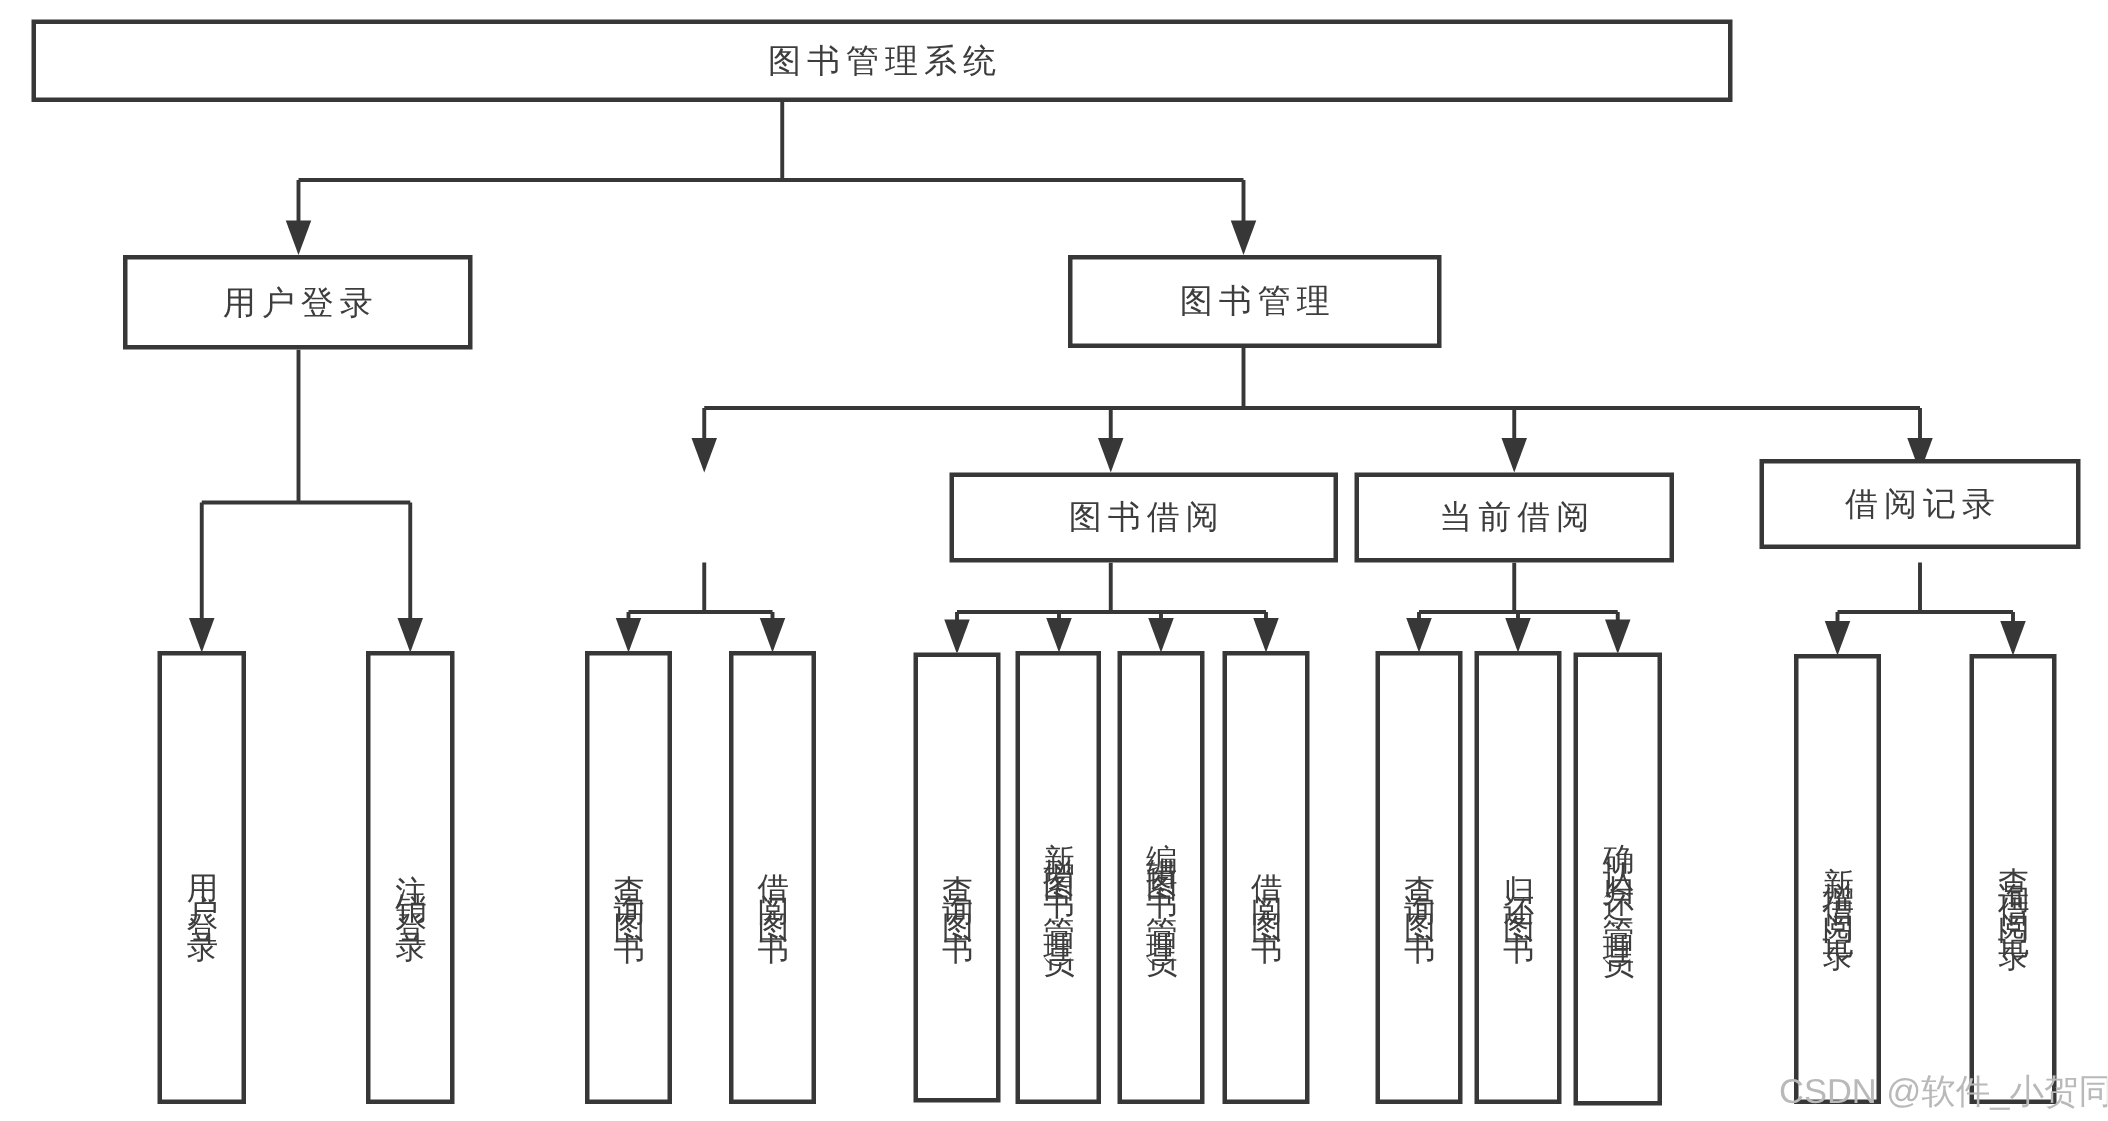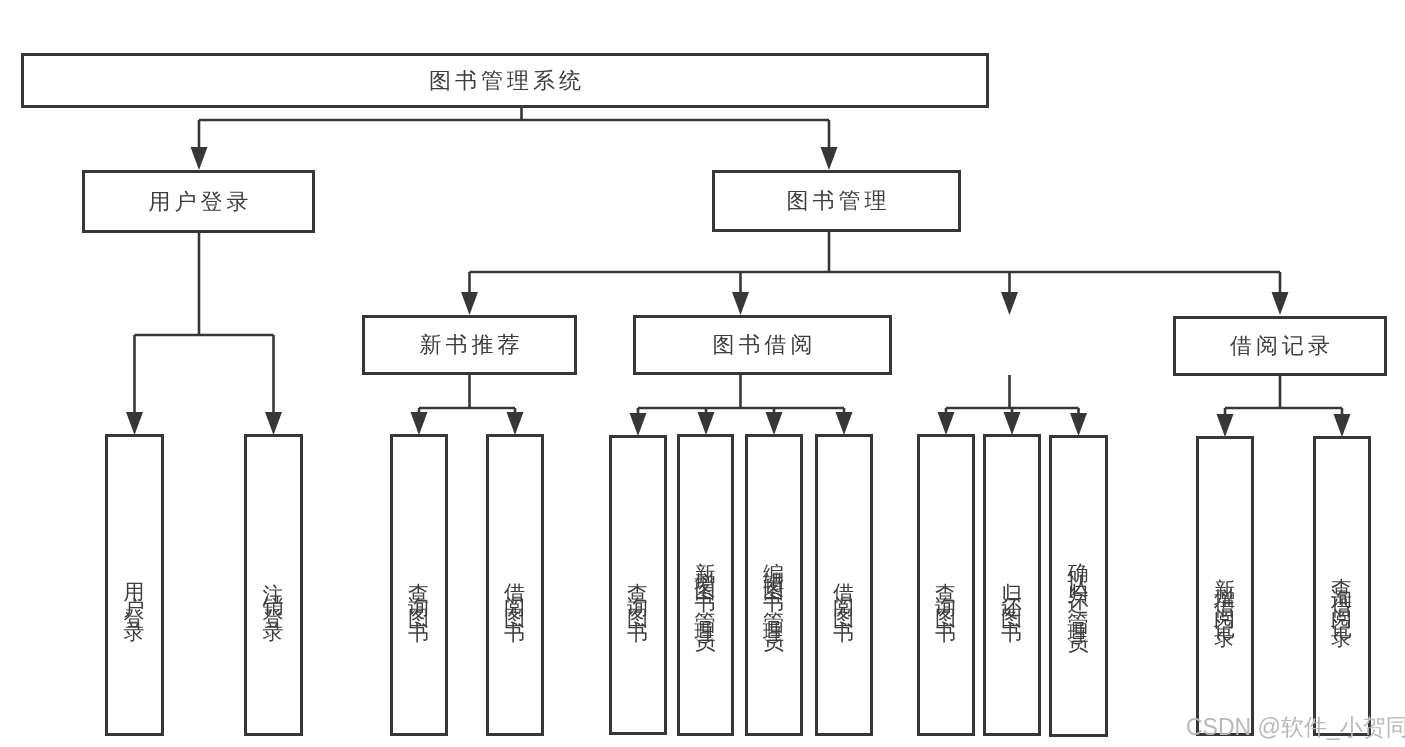--- a/index.html
+++ b/index.html
@@ -100,28 +100,28 @@
       <polygon class="arrow" points="765.5,412 782.5,412 774,435"></polygon>
       <polygon class="arrow" points="835.5,412 852.5,412 844,435"></polygon>
       <polygon class="arrow" points="937.5,412 954.5,412 946,435"></polygon>
       <polygon class="arrow" points="1003.5,412 1020.5,412 1012,435"></polygon>
       <polygon class="arrow" points="1070,413 1087,413 1078.5,436"></polygon>
       <polygon class="arrow" points="1216.5,414 1233.5,414 1225,437"></polygon>
       <polygon class="arrow" points="1333.5,414 1350.5,414 1342,437"></polygon>
     </g>
   </svg>
 
-  <div class="node hbox" style="left:21px; top:13px; width:968px; height:55px;margin-top:40px;">图书管理系统</div>
+  <div class="node hbox" style="left:21px; top:13px; width:1134px; height:55px;">图书管理系统</div>
 
   <div class="node hbox" style="left:82px; top:170px; width:233px; height:63px;">用户登录</div>
   <div class="node hbox" style="left:712px; top:170px; width:249px; height:62px;">图书管理</div>
 
-  <div class="node hbox" style="left:362px; top:315px; width:215px; height:60px;">新书推荐</div>
   <div class="node hbox" style="left:633px; top:315px; width:259px; height:60px;">图书借阅</div>
-  <div class="node hbox" style="left:1173px; top:316px; width:214px; height:60px;">借阅记录</div>
+  <div class="node hbox" style="left:903px; top:315px; width:213px; height:60px;">当前借阅</div>
+  <div class="node hbox" style="left:1173px; top:306px; width:214px; height:60px;">借阅记录</div>
 
   <div class="node leaf v4" style="left:105px; top:434px; width:59px; height:302px;">用户登录</div>
   <div class="node leaf v4" style="left:244px; top:434px; width:59px; height:302px;">注销登录</div>
 
   <div class="node leaf v4" style="left:390px; top:434px; width:58px; height:302px;">查询图书</div>
   <div class="node leaf v4" style="left:486px; top:434px; width:58px; height:302px;">借阅图书</div>
 
   <div class="node leaf v4" style="left:609px; top:435px; width:58px; height:300px;">查询图书</div>
   <div class="node leaf vlong" style="left:677px; top:434px; width:57px; height:302px;">新增图书（管理员）</div>
   <div class="node leaf vlong" style="left:745px; top:434px; width:58px; height:302px;">编辑图书（管理员）</div>

